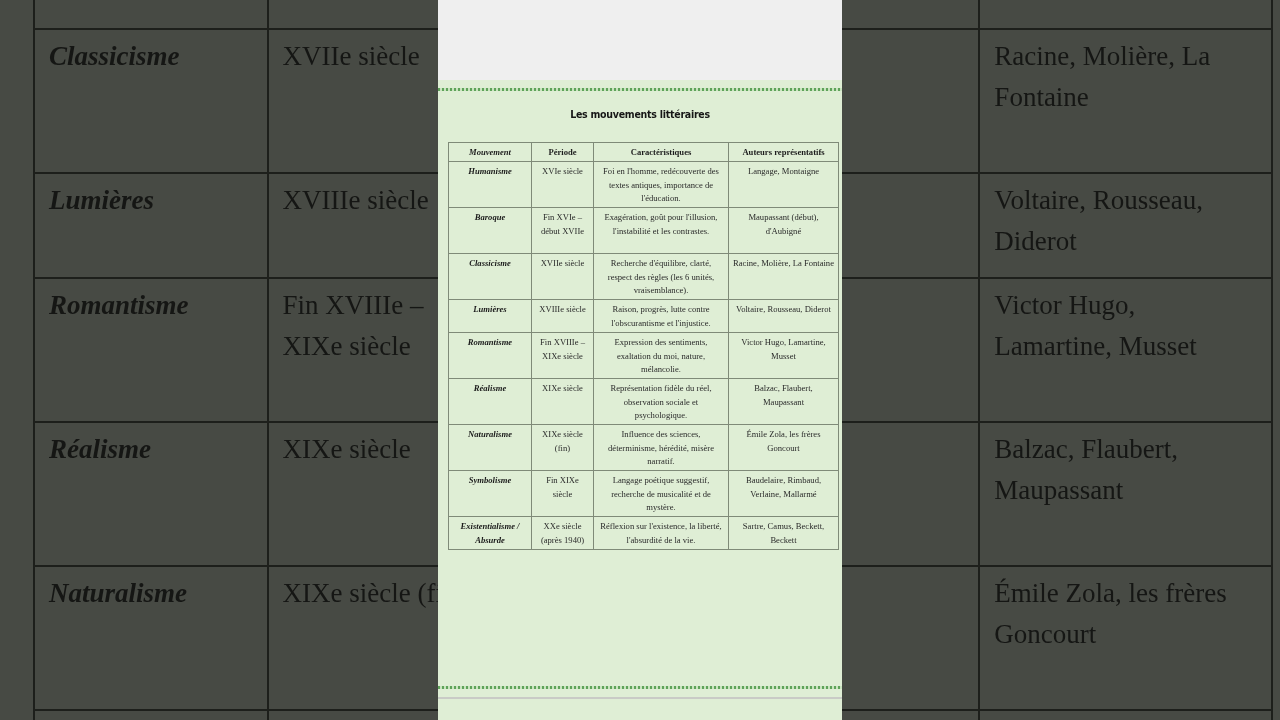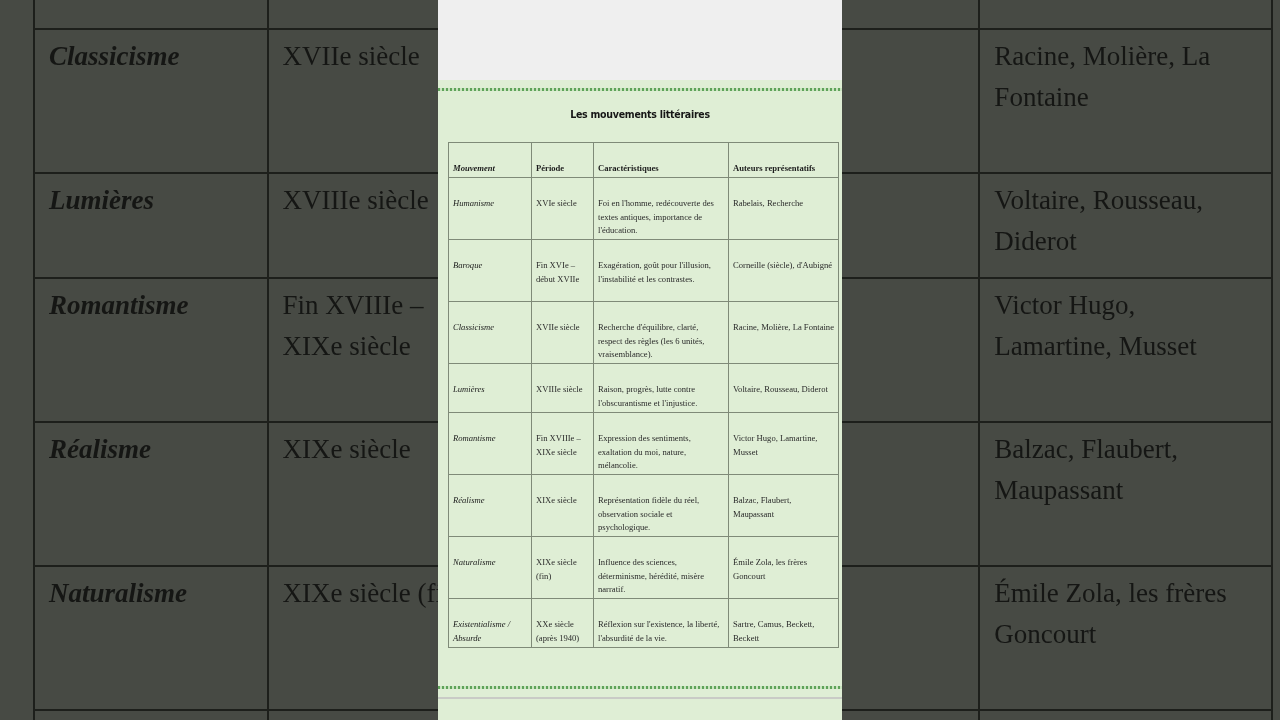--- a/index.html
+++ b/index.html
@@ -60,26 +60,26 @@
     font-size: 11px; letter-spacing: -0.3px; color: #161616;
     transform: scaleX(0.86);
   }
   .tbl {
     position: absolute; left: 10px; top: 62px; width: 390px;
     border-collapse: collapse; table-layout: fixed;
     font-family: "Liberation Serif", "DejaVu Serif", serif;
     color: #2a2a2a;
   }
   .tbl th, .tbl td {
-    border: 1px solid #7f8a78; vertical-align: top; text-align: left;
-    padding: 19px 4px 2px 4px; font-size: 8.6px; line-height: 13.3px;
+    border: 1px solid #7f8a78; vertical-align: top; text-align: center;
+    padding: 3px 4px 2px 4px; font-size: 8.6px; line-height: 13.3px;
   }
   .tbl th { font-weight: bold; color: #1d1d1d; height: 13px; }
   .tbl th.c-mv { font-style: italic; }
-  .tbl td.mv { font-weight: normal; font-style: italic; color: #1b1b1b; }
+  .tbl td.mv { font-weight: bold; font-style: italic; color: #1b1b1b; }
   .tbl col.c1 { width: 83px; }
   .tbl col.c2 { width: 62px; }
   .tbl col.c3 { width: 135px; }
   .tbl col.c4 { width: 110px; }
   .tbl tr.h3 td { height: 40px; }
   .tbl tr.h2 td { height: 27px; }
 </style>
 </head>
 <body>
 
@@ -148,27 +148,27 @@
           <tr>
         <th class="c-mv">Mouvement</th>
         <th>Période</th>
         <th>Caractéristiques</th>
         <th>Auteurs représentatifs</th>
       </tr>
       <tr class="h3">
         <td class="mv">Humanisme</td>
         <td>XVIe siècle</td>
         <td>Foi en l'homme, redécouverte des textes antiques, importance de l'éducation.</td>
-        <td>Rabelais, Recherche</td>
+        <td>Langage, Montaigne</td>
       </tr>
       <tr class="h3">
         <td class="mv">Baroque</td>
         <td>Fin XVIe – début XVIIe</td>
         <td>Exagération, goût pour l'illusion, l'instabilité et les contrastes.</td>
-        <td>Corneille (siècle), d'Aubigné</td>
+        <td>Maupassant (début), d'Aubigné</td>
       </tr>
       <tr class="h3">
         <td class="mv">Classicisme</td>
         <td>XVIIe siècle</td>
         <td>Recherche d'équilibre, clarté, respect des règles (les 6 unités, vraisemblance).</td>
         <td>Racine, Molière, La Fontaine</td>
       </tr>
       <tr class="h2">
         <td class="mv">Lumières</td>
         <td>XVIIIe siècle</td>
@@ -186,20 +186,26 @@
         <td>XIXe siècle</td>
         <td>Représentation fidèle du réel, observation sociale et psychologique.</td>
         <td>Balzac, Flaubert, Maupassant</td>
       </tr>
       <tr class="h3">
         <td class="mv">Naturalisme</td>
         <td>XIXe siècle (fin)</td>
         <td>Influence des sciences, déterminisme, hérédité, misère narratif.</td>
         <td>Émile Zola, les frères Goncourt</td>
       </tr>
+      <tr class="h3">
+        <td class="mv">Symbolisme</td>
+        <td>Fin XIXe siècle</td>
+        <td>Langage poétique suggestif, recherche de musicalité et de mystère.</td>
+        <td>Baudelaire, Rimbaud, Verlaine, Mallarmé</td>
+      </tr>
       <tr class="h2">
         <td class="mv">Existentialisme / Absurde</td>
         <td>XXe siècle (après 1940)</td>
         <td>Réflexion sur l'existence, la liberté, l'absurdité de la vie.</td>
         <td>Sartre, Camus, Beckett, Beckett</td>
       </tr>
     </tbody>
       </table>
 
     <div class="deco-line deco-bottom"></div>

